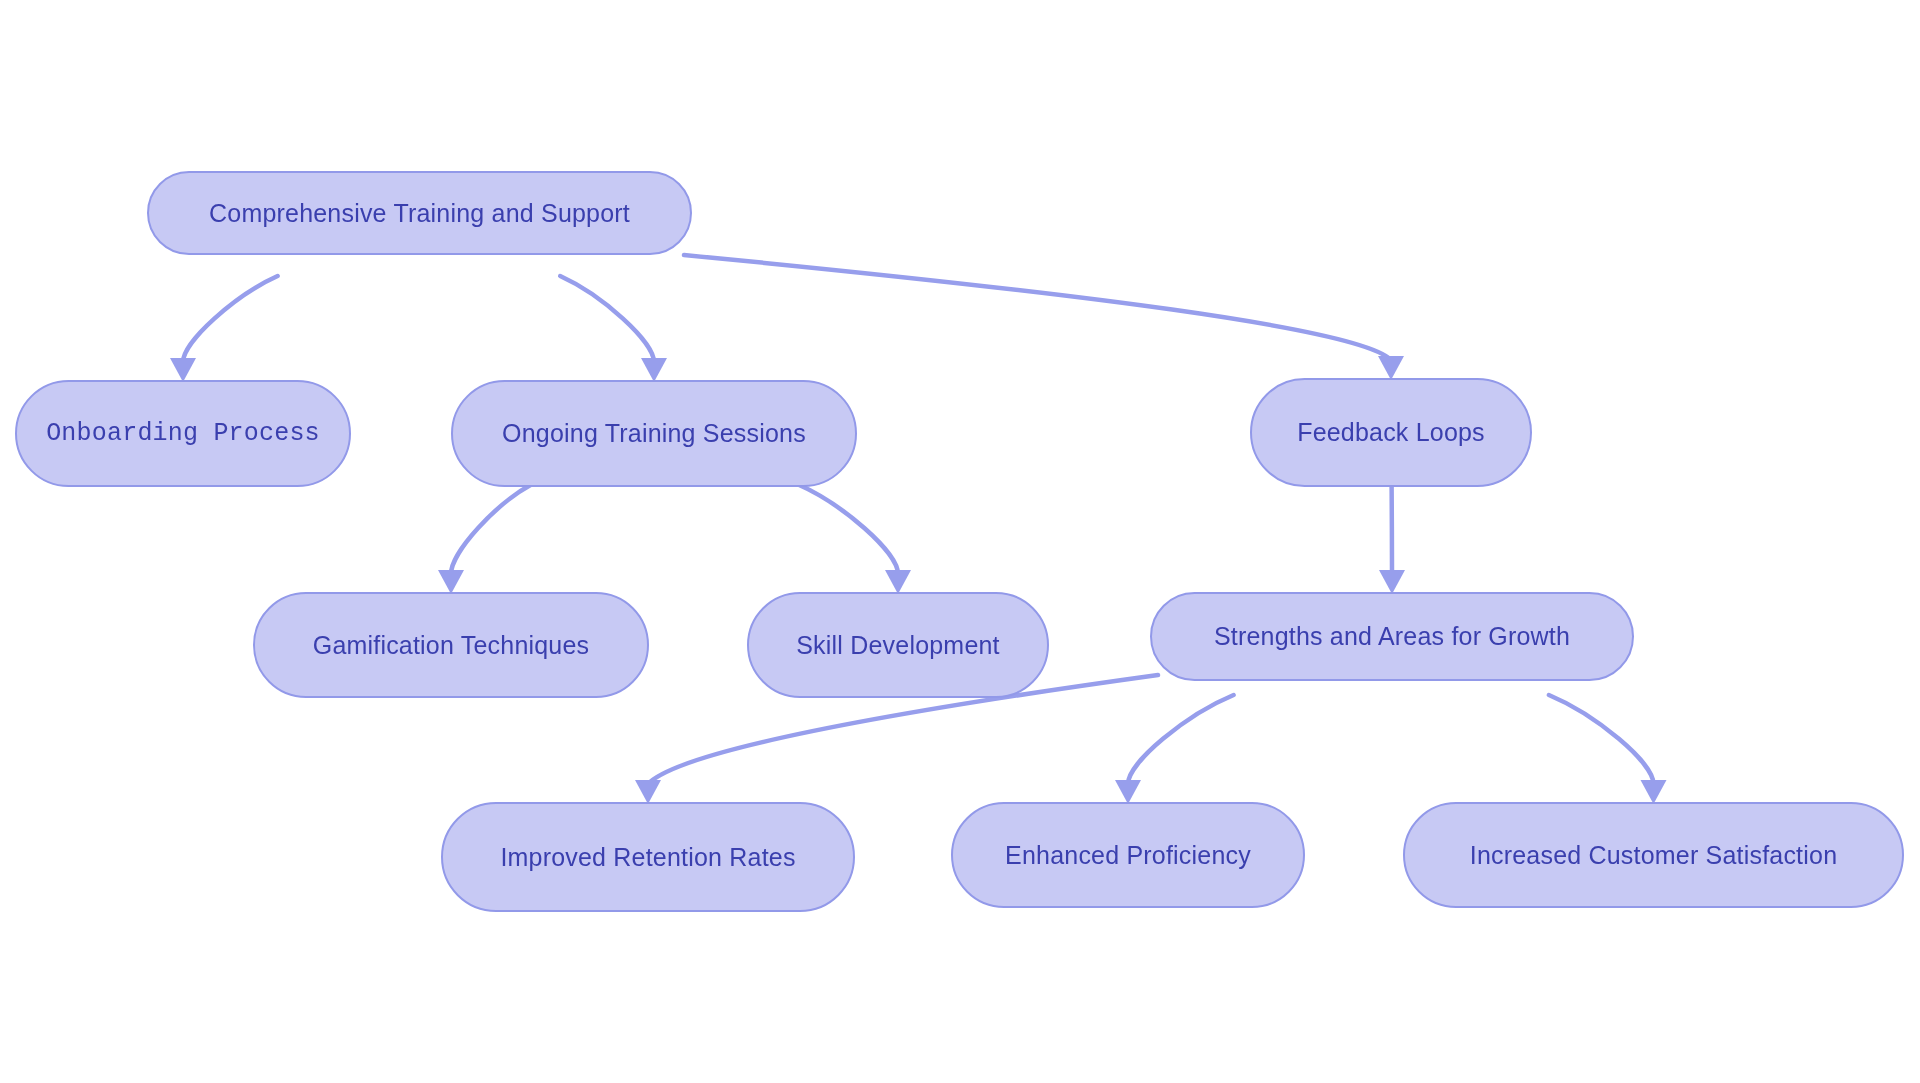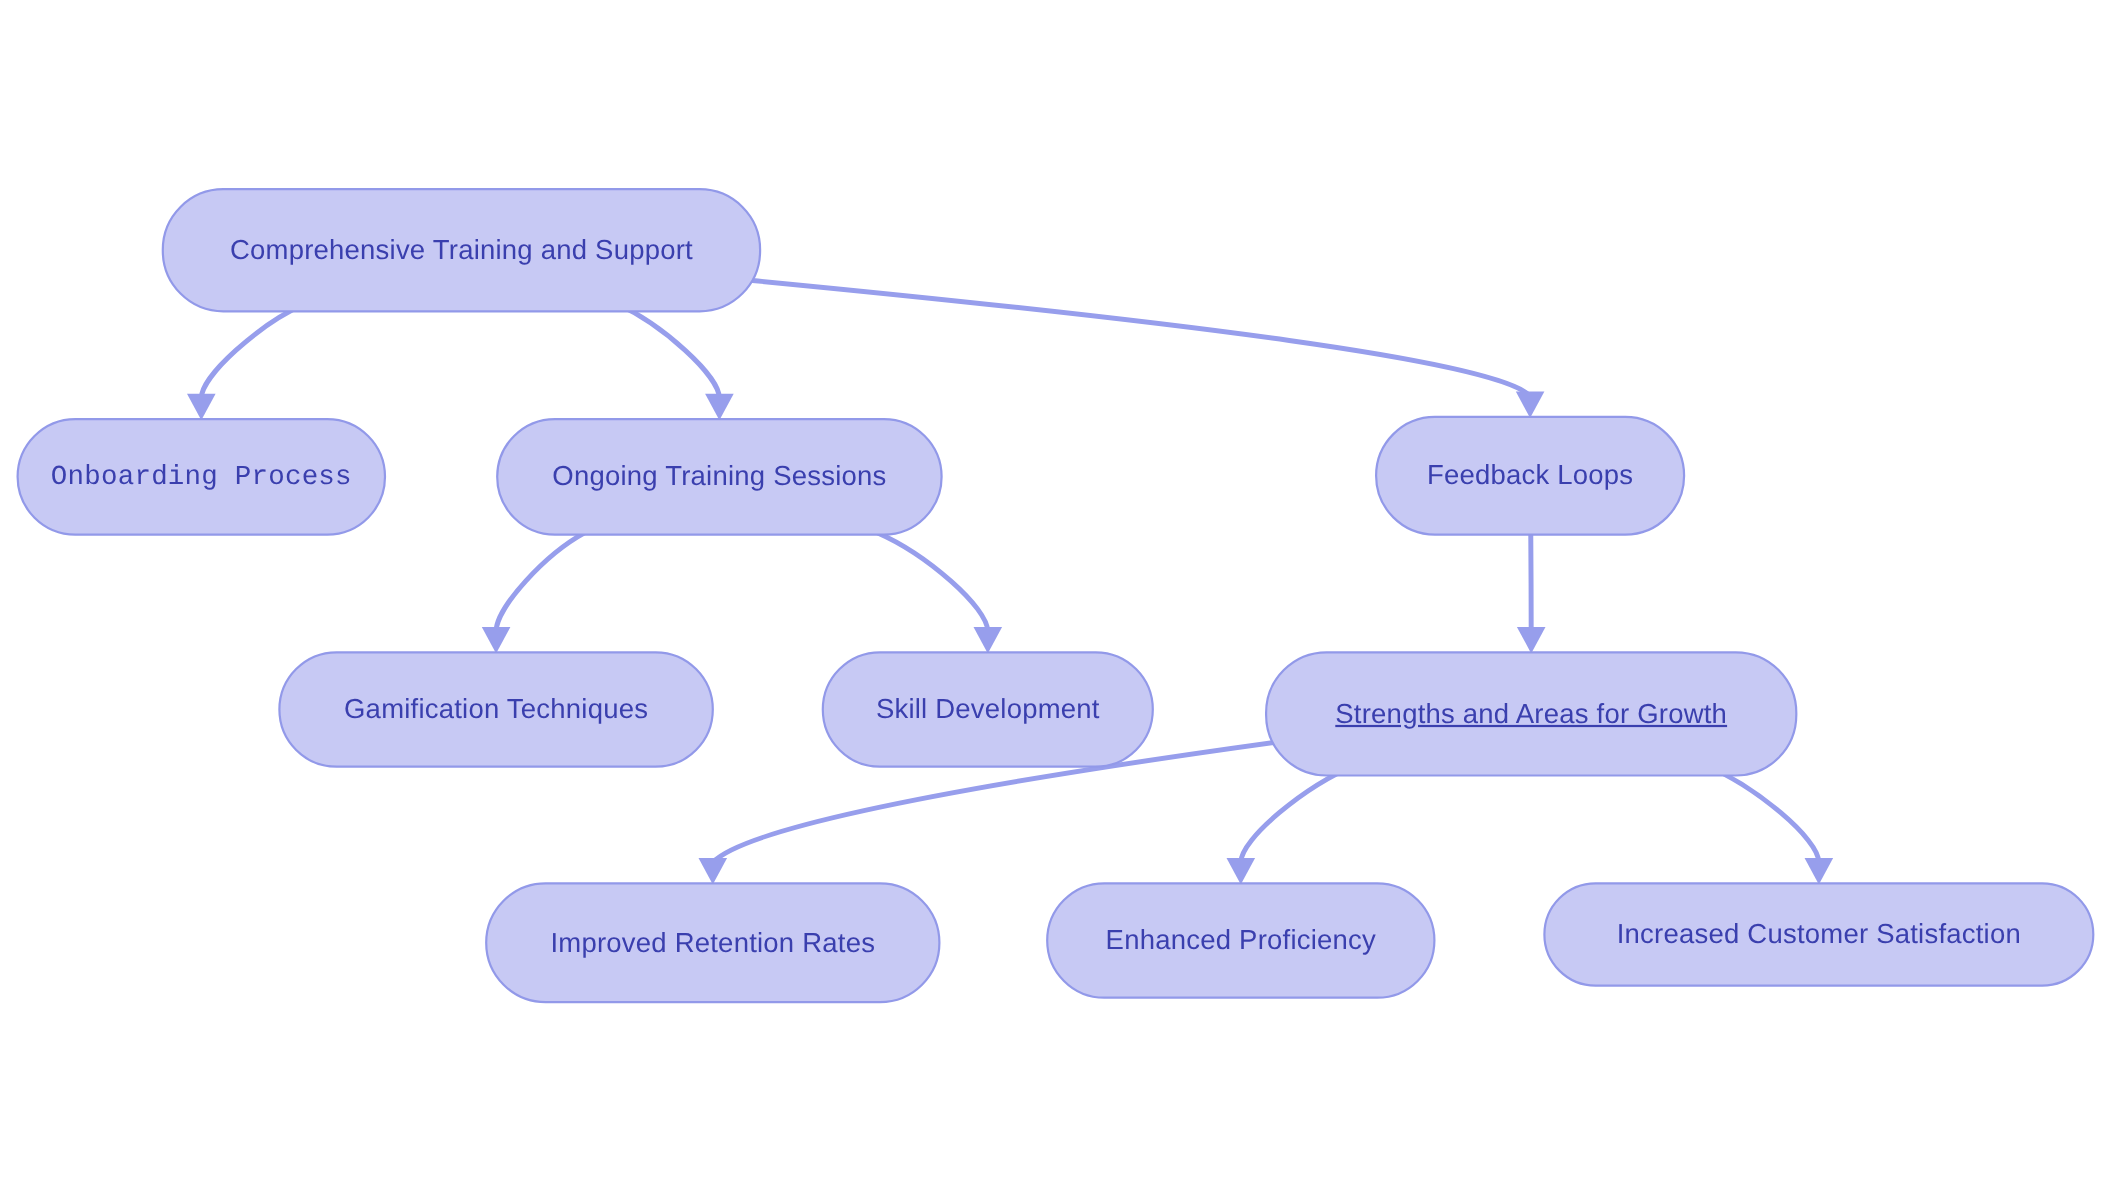--- a/index.html
+++ b/index.html
@@ -33,30 +33,30 @@
     color: var(--node-text, #3a3fae);
     font-size: 25px;
     letter-spacing: 0.2px;
     display: flex;
     align-items: center;
     justify-content: center;
     text-align: center;
     white-space: nowrap;
   }
   
-  #node-comprehensive { left: 147px;  top: 171px; width: 545px; height: 113px; }
+  #node-comprehensive { left: 147px;  top: 171px; width: 545px; height: 84px; }
   #node-onboarding    { left: 15px;   top: 380px; width: 336px; height: 107px; font-family: Liberation Mono, monospace; }
   #node-ongoing       { left: 451px;  top: 380px; width: 406px; height: 107px; }
   #node-feedback      { left: 1250px; top: 378px; width: 282px; height: 109px; }
   #node-gamification  { left: 253px;  top: 592px; width: 396px; height: 106px; }
   #node-skill         { left: 747px;  top: 592px; width: 302px; height: 106px; }
-  #node-strengths     { left: 1150px; top: 592px; width: 484px; height: 114px; text-decoration: underline; }
+  #node-strengths     { left: 1150px; top: 592px; width: 484px; height: 89px; }
   #node-improved      { left: 441px;  top: 802px; width: 414px; height: 110px; }
   #node-enhanced      { left: 951px;  top: 802px; width: 354px; height: 106px; }
-  #node-increased     { left: 1403px; top: 802px; width: 501px; height: 95px; text-align: center; }
+  #node-increased     { left: 1403px; top: 802px; width: 501px; height: 106px; text-align: center; }
 </style>
 </head>
 <body>
 
 <div id="canvas">
 
   <svg id="edges" viewBox="0 0 1920 1083">
       <g>
         <path d="M 277.6 276 C 235.03 295.08, 183 341.72, 183 362" fill="none" stroke="#979eec" stroke-width="4.5" stroke-linecap="round"></path>
         <polygon points="170,358 196,358 183,382" fill="#979eec"></polygon>

